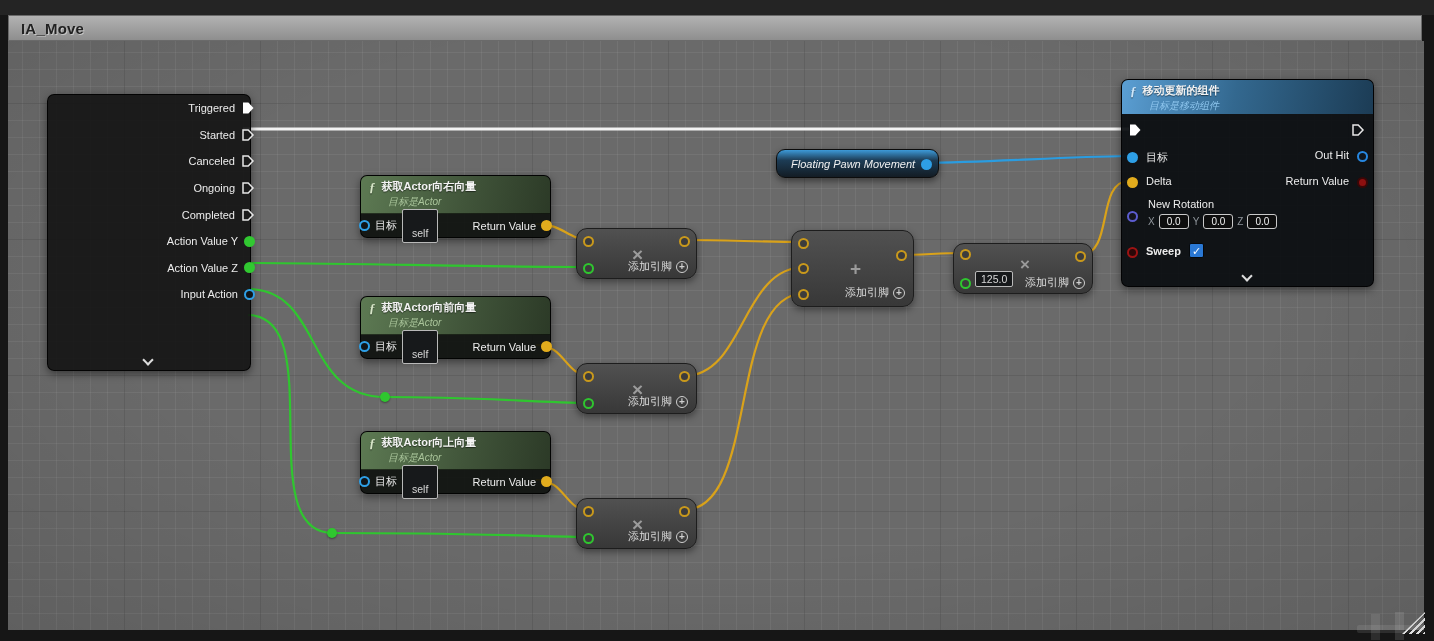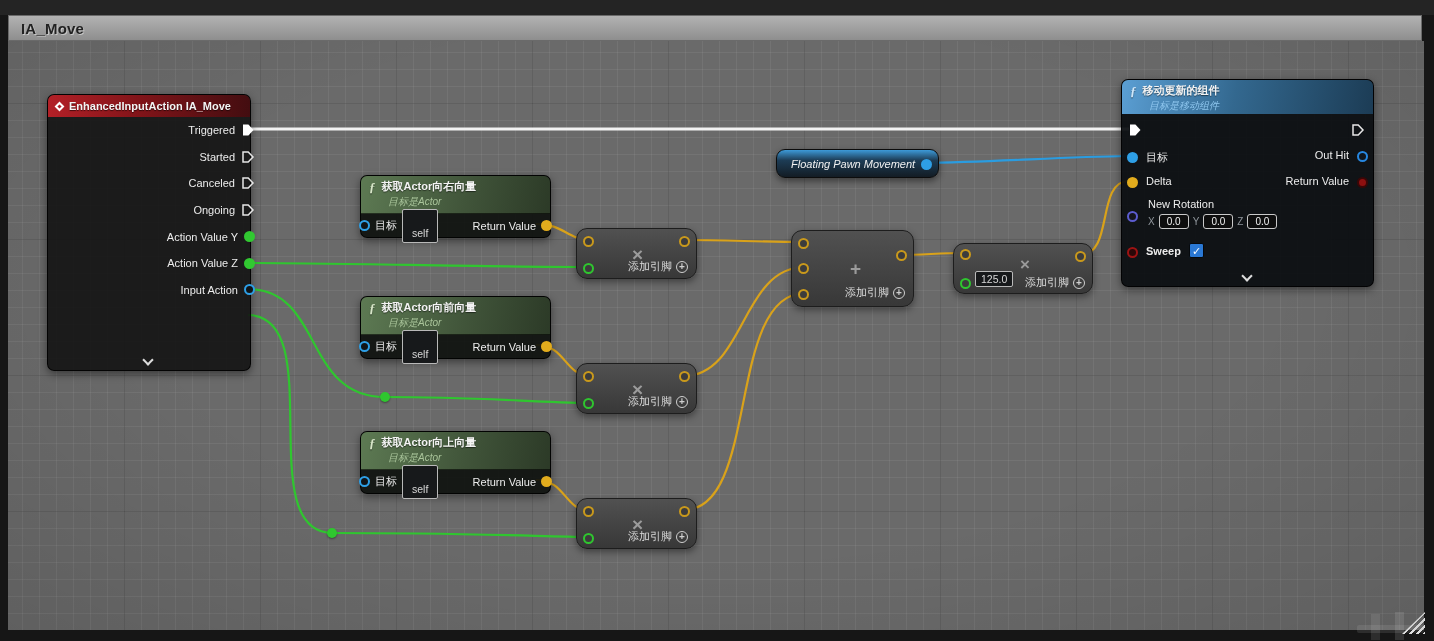--- a/index.html
+++ b/index.html
@@ -140,44 +140,46 @@
     <path d="M528,439 C558,439 556,469 582,470" stroke="#d9a21a" stroke-width="2.2"></path>
     <path d="M676,199 C722,199 750,201 797,201" stroke="#d9a21a" stroke-width="2.2"></path>
     <path d="M676,335 C737,335 733,226 797,226" stroke="#d9a21a" stroke-width="2.2"></path>
     <path d="M676,469 C752,469 718,253 797,252" stroke="#d9a21a" stroke-width="2.2"></path>
     <path d="M890,214 C916,214 930,212 956,212" stroke="#d9a21a" stroke-width="2.2"></path>
     <path d="M1072,214 C1106,214 1088,141 1120,140" stroke="#d9a21a" stroke-width="2.2"></path>
     <path d="M913,122 C992,121 1048,116 1120,115" stroke="#2a9ce0" stroke-width="2.2"></path>
   </svg>
 
   <div class="node evt" style="left:39px;top:53px;">
-    <div class="hdr">
-      <span class="diamond"></span>
-      <span>EnhancedInputAction IA_Move</span>
-    </div>
     <div class="erow">
         <span class="lbl">Triggered</span>
       <svg class="execpin" viewBox="0 0 14 14">
           <path d="M2 1.5 h5.4 L12.5 7 L7.4 12.5 H2 Z" fill="#ffffff"></path>
         </svg>
       </div>
     <div class="erow">
         <span class="lbl">Started</span>
       <svg class="execpin" viewBox="0 0 14 14">
           <path d="M2 2 h5.2 L12 7 L7.2 12 H2 Z" fill="none" stroke="#e6e6e6" stroke-width="1.5"></path>
         </svg>
       </div>
     <div class="erow">
         <span class="lbl">Canceled</span>
       <svg class="execpin" viewBox="0 0 14 14">
           <path d="M2 2 h5.2 L12 7 L7.2 12 H2 Z" fill="none" stroke="#e6e6e6" stroke-width="1.5"></path>
         </svg>
       </div>
     <div class="erow">
         <span class="lbl">Ongoing</span>
+      <svg class="execpin" viewBox="0 0 14 14">
+          <path d="M2 2 h5.2 L12 7 L7.2 12 H2 Z" fill="none" stroke="#e6e6e6" stroke-width="1.5"></path>
+        </svg>
+      </div>
+    <div class="erow">
+        <span class="lbl">Completed</span>
       <svg class="execpin" viewBox="0 0 14 14">
           <path d="M2 2 h5.2 L12 7 L7.2 12 H2 Z" fill="none" stroke="#e6e6e6" stroke-width="1.5"></path>
         </svg>
       </div>
     <div class="erow">
         <span class="lbl">Action Value Y</span>
       <span class="pin fill-green"></span>
       </div>
     <div class="erow">
         <span class="lbl">Action Value Z</span>

